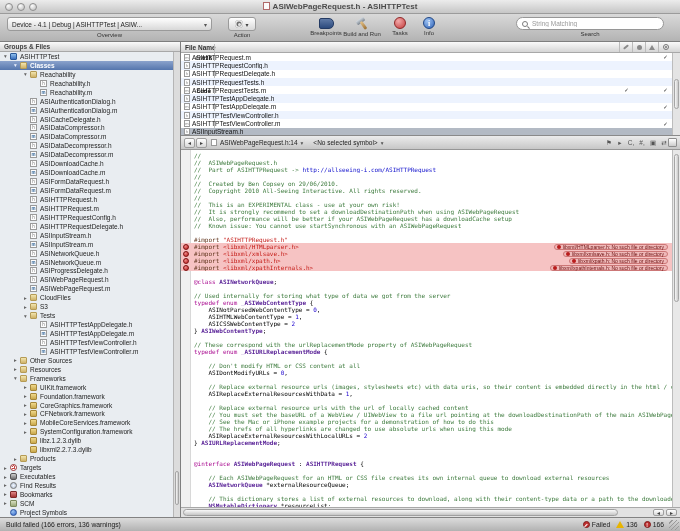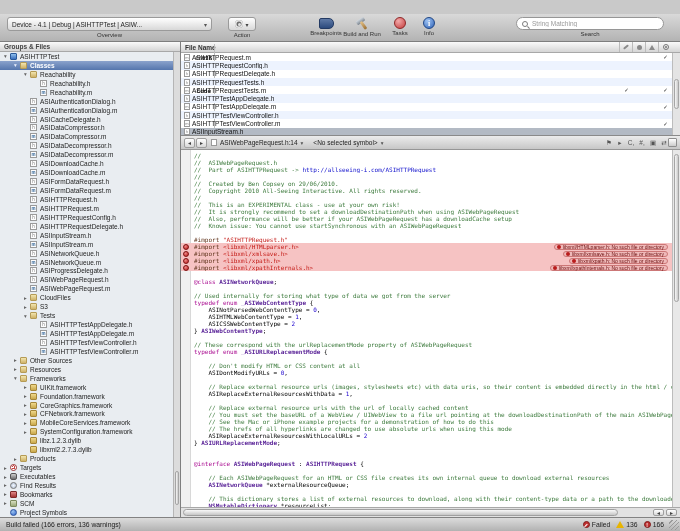--- a/index.html
+++ b/index.html
@@ -158,20 +158,30 @@
   .warnicon { width:0; height:0; border-left:4px solid transparent; border-right:4px solid transparent; border-bottom:7px solid #e8b400; position:relative; }
   .erricon { width:7px; height:7px; border-radius:50%; background:#c03030; border:1px solid #7e1c1c; color:#fff; font-size:5px; font-weight:bold; line-height:7px; text-align:center; }
   .grip { position:absolute; right:1px; bottom:1px; width:10px; height:10px;
     background:repeating-linear-gradient(135deg, transparent 0 2px, #9a9a9a 2px 3px); }
 </style>
 </head>
 <body>
 
 <div class="window">
 
+  <div class="titlebar">
+    <div class="lights">
+      <span class="light"></span>
+      <span class="light"></span>
+      <span class="light"></span>
+    </div>
+    <div class="wtitle">
+      <span class="doc"></span><span>ASIWebPageRequest.h - ASIHTTPTest</span>
+    </div>
+  </div>
 
   <div class="toolbar">
     <div class="titem" style="left:7px; top:3px; width:205px;">
       <div class="dropdown">
           <span>Device - 4.1 | Debug | ASIHTTPTest | ASIW...</span>
         </div>
       <div class="tlabel">Overview</div>
     </div>
     <div class="titem" style="left:224px; top:3px; width:36px;">
       <div class="gearbtn">

